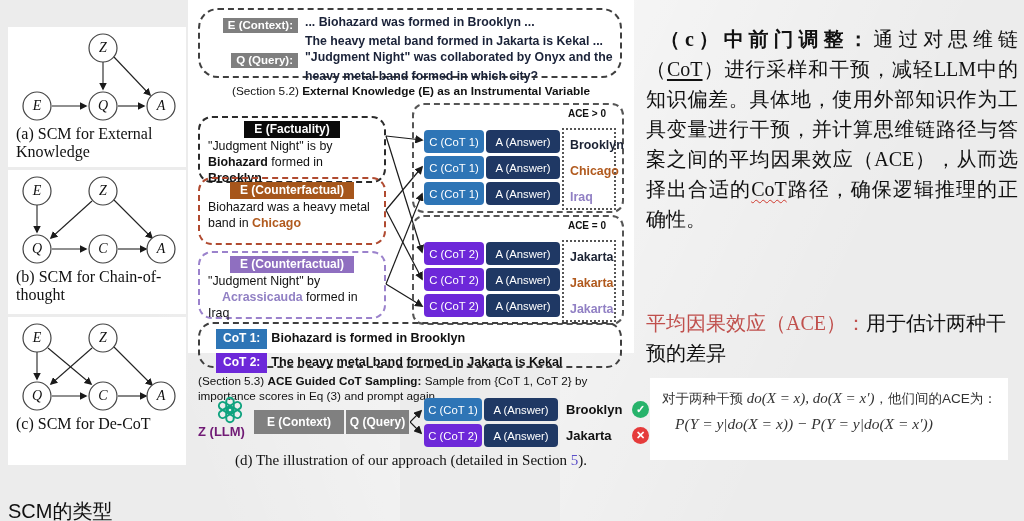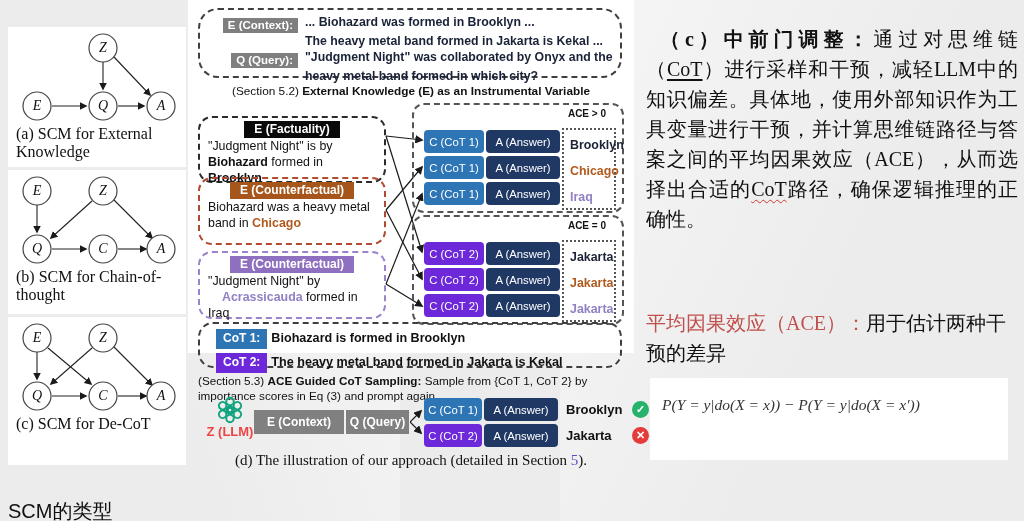--- a/index.html
+++ b/index.html
@@ -70,22 +70,22 @@
              border:2px dashed #3f3f3f; border-radius:15px; padding:3px 0 0 16px; }
   .def-row { margin-bottom:2px; line-height:19px; white-space:nowrap; }
   .def-pill { display:inline-block; color:#fff; font-size:12px; font-weight:bold;
               padding:0 7px 1px; margin-right:4px; }
   .def-txt { font-size:12.6px; font-weight:bold; color:#111; }
 
   .sec53 { position:absolute; left:10px; top:373px; width:430px; font-size:11.7px;
            line-height:1.3; color:#111; }
 
   .llm-logo { position:absolute; left:28px; top:396px; }
-  .zllm { position:absolute; left:10px; top:424px; width:64px; text-align:center;
-          font-size:13px; font-weight:bold; color:#ef4444; }
+  .zllm { position:absolute; left:10px; top:424px; width:64px; 
+          font-size:13px; font-weight:bold; color:#701a75; }
   .gbox { position:absolute; top:410px; height:24px; background:#808080; color:#fff;
           font-size:12px; font-weight:600; display:flex; align-items:center; justify-content:center; }
   .ebox { left:66px; width:90px; } .qbox { left:158px; width:63px; }
   .branch { position:absolute; left:222px; top:404px; }
   .samp-row { position:absolute; left:236px; display:flex; align-items:center; }
   .sr1 { top:398px; } .sr2 { top:424px; }
   .samp-ans { width:66px; margin-left:8px; font-size:13px; font-weight:bold; color:#111; }
   .verd { width:17px; height:17px; border-radius:50%; color:#fff; font-size:11px; font-weight:bold;
           display:flex; align-items:center; justify-content:center; }
   .v-ok { background:#27b36b; } .v-bad { background:#e53b3b; }
@@ -101,21 +101,21 @@
   .para1 b { font-weight:bold; }
   .cot-u1 { text-decoration:underline; text-underline-offset:3px; }
   .cot-u2 { text-decoration:underline wavy #d03a2f 1px; text-underline-offset:3px; }
   .para2 { position:absolute; left:12px; top:308px; width:372px; font-family:"Liberation Serif", serif;
            font-size:20px; line-height:30px; color:#111; }
   .para2 .red { color:#c0504d; }
   .formula-box { position:absolute; left:16px; top:378px; width:358px; height:82px; background:#fff;
                  padding:11px 10px 0 12px; color:#333; }
   .f-cjk { font-size:13.5px; }
   .f-math { font-family:"Liberation Serif", serif; font-style:italic; font-size:15px; }
-  .f-line2 { margin-top:7px; font-family:"Liberation Serif", serif; font-style:italic; font-size:15.5px; }
+  .f-line2 { margin-top:7px; font-family:"Liberation Serif", serif; font-style:italic; font-size:15.5px;margin-left:13px; }
 </style>
 </head>
 <body>
 
 <div class="slide">
   <div class="bgpoly bg1"></div>
   <div class="bgpoly bg2"></div>
 
   <svg width="0" height="0" style="position:absolute">
     <defs>
@@ -312,16 +312,17 @@
 
     <div class="cap-d"><span>(d) The illustration of our approach (detailed in Section </span><span class="cap-link">5</span><span>).</span></div>
   </div>
 
   <div class="right">
     <div class="para1"><b>（c）中前门调整：</b><span>通过对思维链（</span><span class="cot-u1">CoT</span><span>）进行采样和干预，减轻LLM中的知识偏差。具体地，使用外部知识作为工具变量进行干预，并计算思维链路径与答案之间的平均因果效应（ACE），从而选择出合适的</span><span class="cot-u2">CoT</span><span>路径，确保逻辑推理的正确性。</span></div>
 
     <div class="para2"><span class="red">平均因果效应（ACE）：</span><span>用于估计两种干预的差异</span></div>
 
     <div class="formula-box">
+      <div><span class="f-cjk">对于两种干预 </span><span class="f-math">do(X = x), do(X = x′)</span><span class="f-cjk">，他们间的ACE为：</span></div>
       <div class="f-line2">P(Y = y|do(X = x)) − P(Y = y|do(X = x′))</div>
     </div>
   </div>
 </div>
 
 </body></html>

